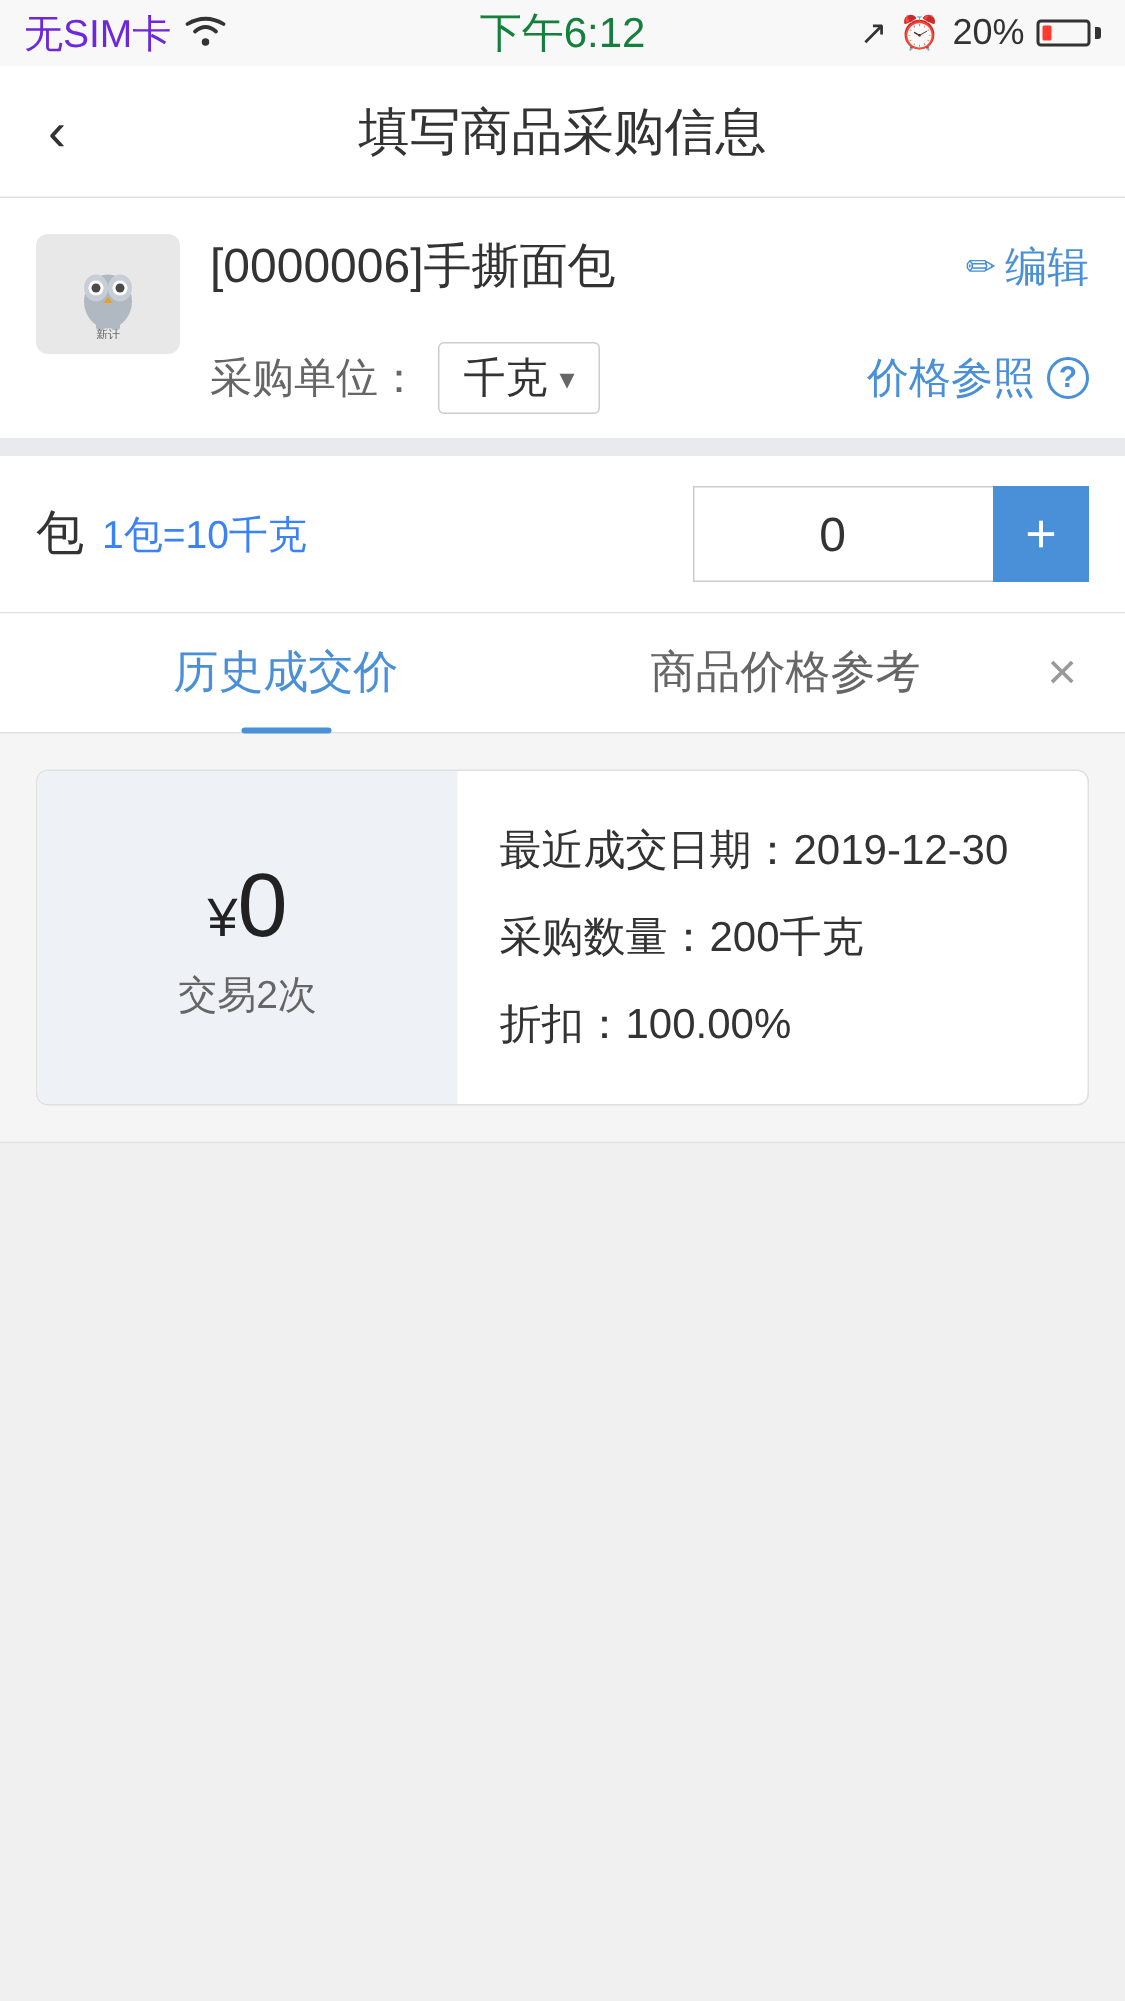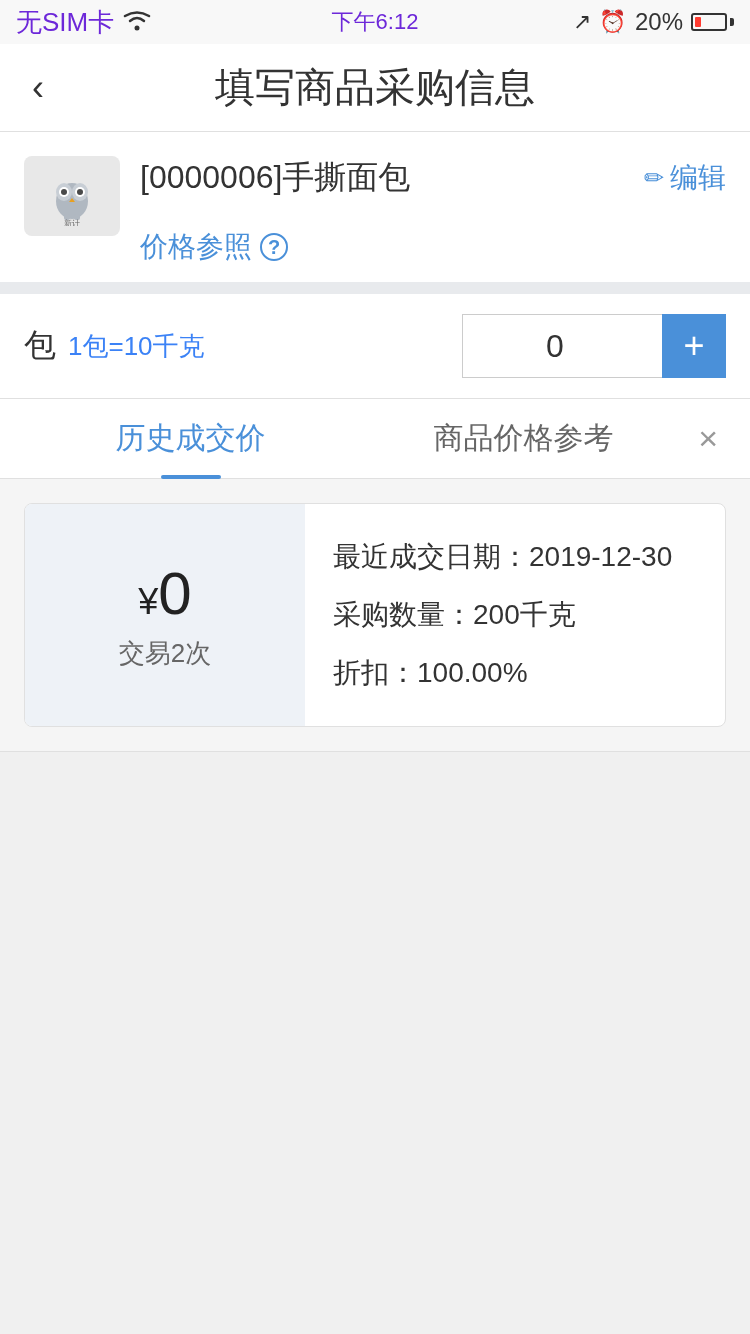--- a/index.html
+++ b/index.html
@@ -24,23 +24,23 @@
       font-size: 26px;
     }
     .status-left {
       display: flex;
       align-items: center;
       gap: 8px;
       font-size: 26px;
       color: #6d28d9;
     }
     .status-center {
-      font-size: 22px;
+      font-size: 28px;
       font-weight: 500;
-      color: #6d28d9;
+      color: #15803d;
       position: absolute;
       left: 50%;
       transform: translateX(-50%);
     }
     .status-right {
       display: flex;
       align-items: center;
       gap: 8px;
       font-size: 24px;
       color: #333;
@@ -88,21 +88,21 @@
     .back-btn {
       font-size: 36px;
       color: #333;
       cursor: pointer;
       padding: 8px;
     }
     .nav-title {
       position: absolute;
       left: 50%;
       transform: translateX(-50%);
-      font-size: 40px;
+      font-size: 34px;
       font-weight: 500;
       color: #333;
     }
 
     
     .product-section {
       background: #fff;
       padding: 24px 24px 16px 24px;
       margin-bottom: 0;
     }
@@ -416,20 +416,27 @@
       <div class="product-name-row">
         <span class="product-name">
           <span>[0000006]</span><span>手撕面包</span>
         </span>
         <div class="edit-btn">
           <span class="edit-icon">✏</span>
           <span>编辑</span>
         </div>
       </div>
       <div class="unit-row">
+        <div style="display:flex;align-items:center;">
+          <span class="unit-label">采购单位：</span>
+          <div class="unit-select">
+            <span>千克</span>
+            <span class="unit-select-arrow">▾</span>
+          </div>
+        </div>
         <div class="price-ref">
           <span>价格参照</span>
           <div class="price-ref-icon">?</div>
         </div>
       </div>
     </div>
   </div>
 </div>
 
 <div class="section-divider"></div>

